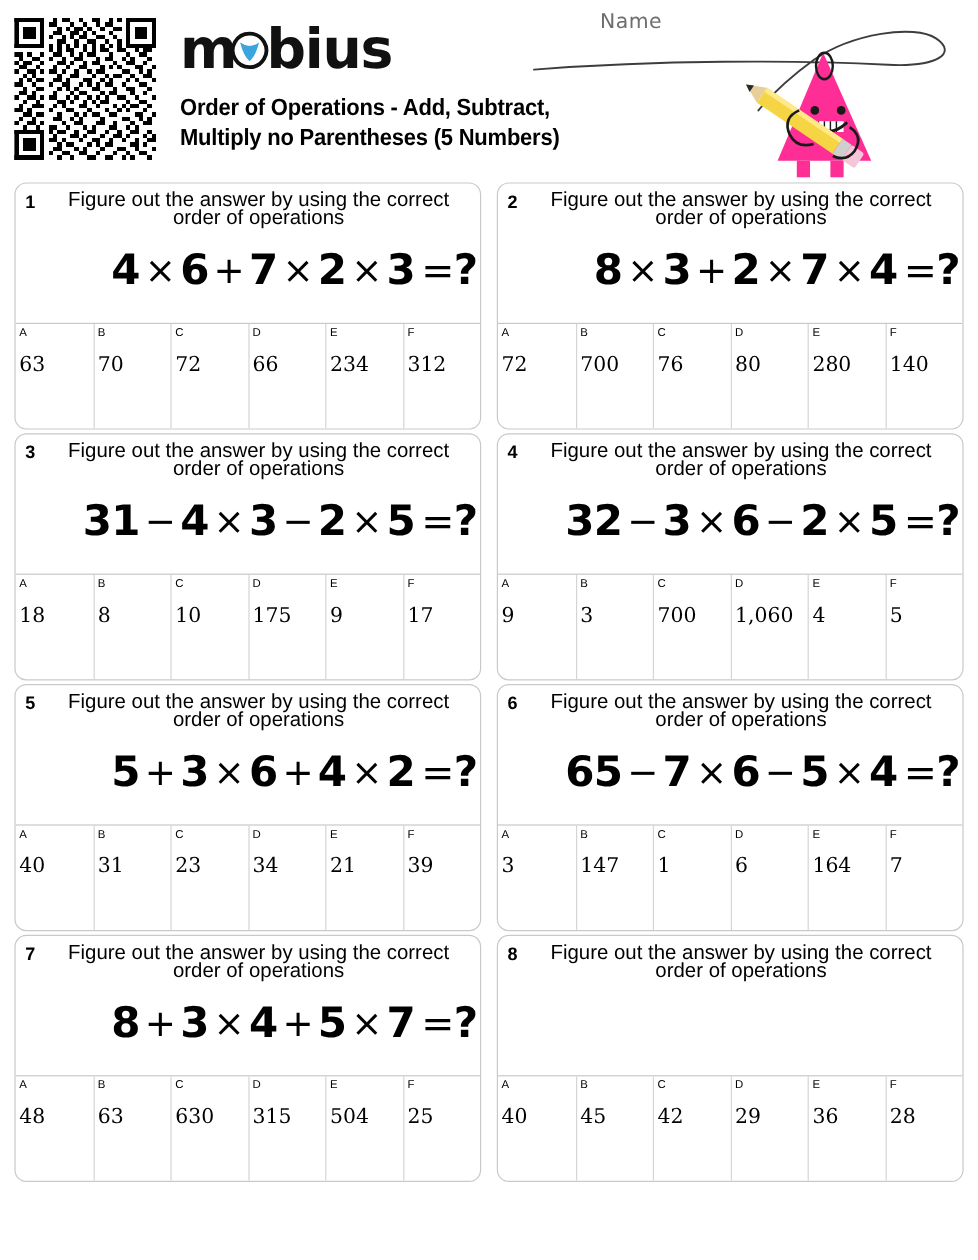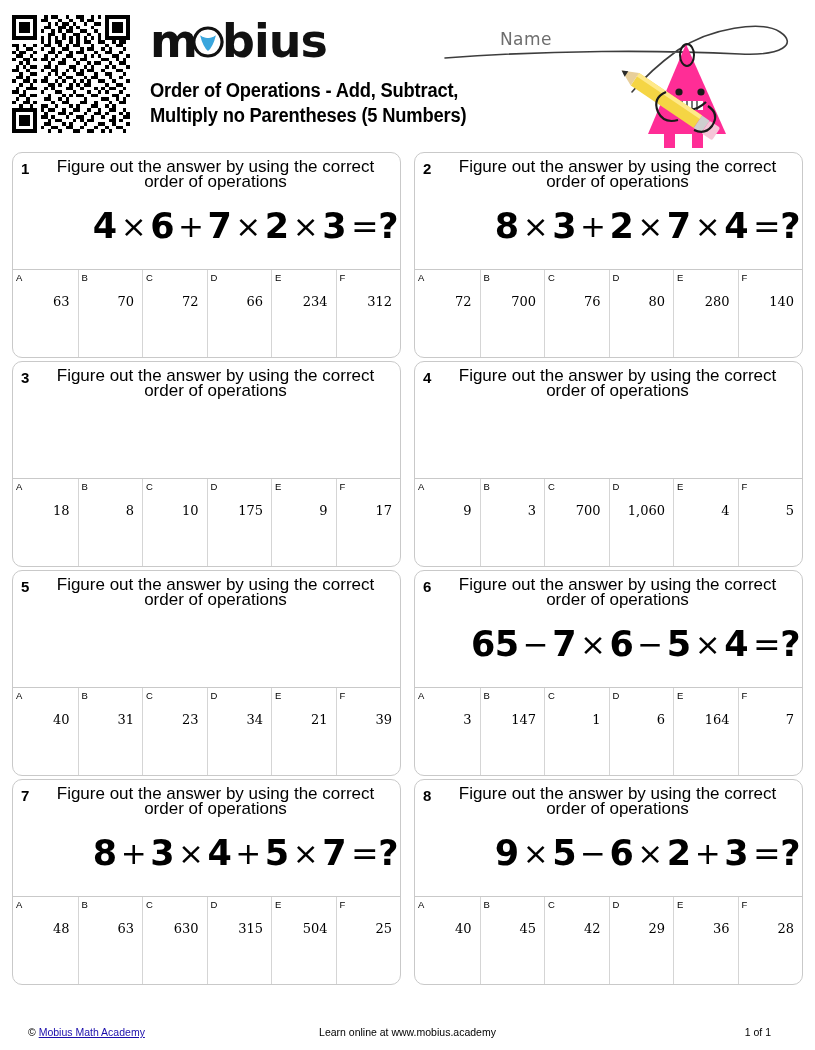--- a/index.html
+++ b/index.html
@@ -36,21 +36,20 @@
     white-space: nowrap;
   }
 
   .nameblock { position:absolute; left: 440px; top: 6px; width: 370px; height: 60px; }
   .name-label {
     position:absolute; left: 60px; top: 2px;
     font-family: "DejaVu Sans", sans-serif;
     font-size: 17px;
     color: #6e6e6e;
     letter-spacing: 0.4px;
-    margin-top: 21px;
   }
   .swoosh { position:absolute; left:-30px; top:0; width: 400px; height: 145px; overflow: visible; }
 
   .mascot { position:absolute; left: 608px; top: 30px; width: 150px; height: 118px; }
 
   
   .grid {
     position: absolute;
     left: 12px; top: 152px;
     width: 791px;
@@ -147,23 +146,22 @@
   }
   .choice:first-child { border-left: none; }
   .choice-letter {
     font-family: "Liberation Sans", sans-serif;
     font-size: 9.5px;
     color: #000;
     line-height: 11px;
   }
   .choice-value {
     font-family: "DejaVu Serif", serif;
-    font-size: 13px;
+    font-size: 17px;
     color: #000;
-    text-align: right;
     margin-top: 11px;
     padding-right: 2px;
   }
 
   
   .footer {
     position: absolute;
     left: 0; top: 1022px;
     width: 815px;
     height: 24px;
@@ -632,20 +630,23 @@
             <div class="choice-value">140</div>
           </div>
         </div>
       </div>
       <div class="card">
         <div class="card-top">
           <div class="prompt-row">
             <div class="qnum">3</div>
             <div class="prompt">Figure out the answer by using the correct order of operations</div>
           </div>
+          <div class="equation">
+            <div class="eq-text"><span class="num">31</span><span class="op">−</span><span class="num">4</span><span class="op">×</span><span class="num">3</span><span class="op">−</span><span class="num">2</span><span class="op">×</span><span class="num">5</span><span class="eq">=</span><span class="qm">?</span></div>
+          </div>
         </div>
         <div class="choices">
           <div class="choice">
             <div class="choice-letter">A</div>
             <div class="choice-value">18</div>
           </div>
           <div class="choice">
             <div class="choice-letter">B</div>
             <div class="choice-value">8</div>
           </div>
@@ -666,20 +667,23 @@
             <div class="choice-value">17</div>
           </div>
         </div>
       </div>
       <div class="card">
         <div class="card-top">
           <div class="prompt-row">
             <div class="qnum">4</div>
             <div class="prompt">Figure out the answer by using the correct order of operations</div>
           </div>
+          <div class="equation">
+            <div class="eq-text"><span class="num">32</span><span class="op">−</span><span class="num">3</span><span class="op">×</span><span class="num">6</span><span class="op">−</span><span class="num">2</span><span class="op">×</span><span class="num">5</span><span class="eq">=</span><span class="qm">?</span></div>
+          </div>
         </div>
         <div class="choices">
           <div class="choice">
             <div class="choice-letter">A</div>
             <div class="choice-value">9</div>
           </div>
           <div class="choice">
             <div class="choice-letter">B</div>
             <div class="choice-value">3</div>
           </div>
@@ -700,20 +704,23 @@
             <div class="choice-value">5</div>
           </div>
         </div>
       </div>
       <div class="card">
         <div class="card-top">
           <div class="prompt-row">
             <div class="qnum">5</div>
             <div class="prompt">Figure out the answer by using the correct order of operations</div>
           </div>
+          <div class="equation">
+            <div class="eq-text"><span class="num">5</span><span class="op">+</span><span class="num">3</span><span class="op">×</span><span class="num">6</span><span class="op">+</span><span class="num">4</span><span class="op">×</span><span class="num">2</span><span class="eq">=</span><span class="qm">?</span></div>
+          </div>
         </div>
         <div class="choices">
           <div class="choice">
             <div class="choice-letter">A</div>
             <div class="choice-value">40</div>
           </div>
           <div class="choice">
             <div class="choice-letter">B</div>
             <div class="choice-value">31</div>
           </div>
@@ -808,23 +815,20 @@
             <div class="choice-value">25</div>
           </div>
         </div>
       </div>
       <div class="card">
         <div class="card-top">
           <div class="prompt-row">
             <div class="qnum">8</div>
             <div class="prompt">Figure out the answer by using the correct order of operations</div>
           </div>
-          <div class="equation">
-            <div class="eq-text"><span class="num">9</span><span class="op">×</span><span class="num">5</span><span class="op">−</span><span class="num">6</span><span class="op">×</span><span class="num">2</span><span class="op">+</span><span class="num">3</span><span class="eq">=</span><span class="qm">?</span></div>
-          </div>
         </div>
         <div class="choices">
           <div class="choice">
             <div class="choice-letter">A</div>
             <div class="choice-value">40</div>
           </div>
           <div class="choice">
             <div class="choice-letter">B</div>
             <div class="choice-value">45</div>
           </div>
@@ -841,22 +845,14 @@
             <div class="choice-value">36</div>
           </div>
           <div class="choice">
             <div class="choice-letter">F</div>
             <div class="choice-value">28</div>
           </div>
         </div>
       </div>
     </div>
 
-  <div class="footer">
-    <div class="footer-left">
-      <span>©</span>
-      <a href="#">Mobius Math Academy</a>
-    </div>
-    <div class="footer-center">Learn online at www.mobius.academy</div>
-    <div class="footer-right">1 of 1</div>
-  </div>
 
 </div>
 
 </body></html>

